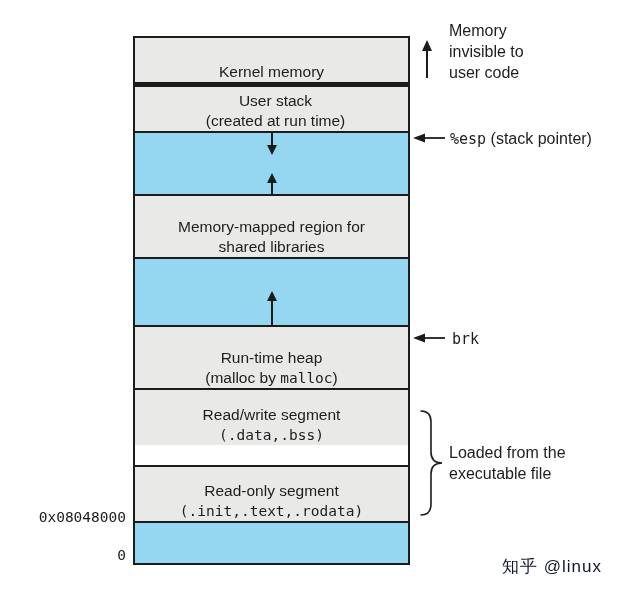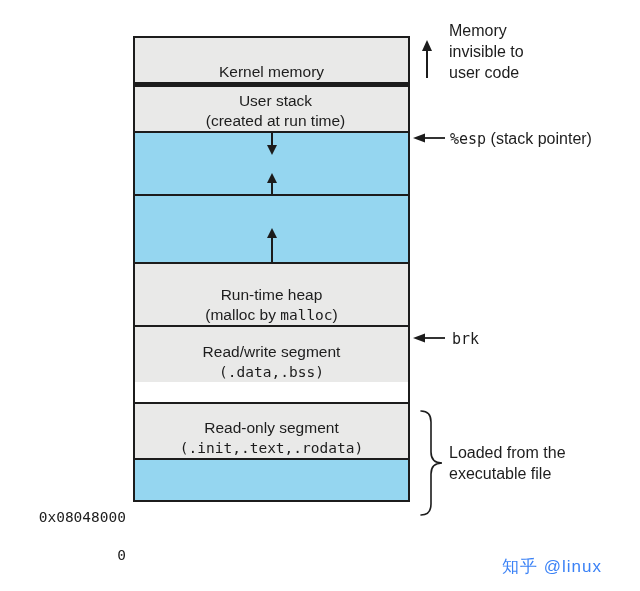--- a/index.html
+++ b/index.html
@@ -42,21 +42,21 @@
   .arr-center{left:50%;transform:translateX(-50%);}
   .note{position:absolute;font-size:16px;line-height:21px;}
   .note .mono{font-size:15px;}
   .addr{
     position:absolute;left:0;width:126px;text-align:right;
     font-family:"DejaVu Sans Mono",monospace;font-size:14.5px;color:var(--ink);
   }
   .brace{position:absolute;}
   .brace path{fill:none;stroke:var(--border);stroke-width:1.6;stroke-linecap:round;}
   .watermark{
-    position:absolute;right:38px;top:555px;font-size:17px;color:#3b82f6;
+    position:absolute;right:38px;top:555px;font-size:17px;color:#0f172a;
     letter-spacing:1px;
   }
 </style>
 </head>
 <body>
 
 <div class="canvas">
 
   <div class="column">
 
@@ -73,20 +73,24 @@
       <svg class="arr arr-center" style="top:0;" width="12" height="22" viewBox="0 0 12 22">
         <line x1="6" y1="0" x2="6" y2="13"></line>
         <polygon points="6,22 1,12 11,12"></polygon>
       </svg>
       <svg class="arr arr-center" style="bottom:0;" width="12" height="21" viewBox="0 0 12 21">
         <polygon points="6,0 1,10 11,10"></polygon>
         <line x1="6" y1="8" x2="6" y2="21"></line>
       </svg>
     </div>
 
+    <div class="seg gray h-mmap div2">
+      <div>Memory-mapped region for</div>
+      <div>shared libraries</div>
+    </div>
 
     <div class="seg blue h-blue2 div2">
       <svg class="arr arr-center" style="bottom:0;" width="12" height="34" viewBox="0 0 12 34">
         <polygon points="6,0 1,10 11,10"></polygon>
         <line x1="6" y1="8" x2="6" y2="34"></line>
       </svg>
     </div>
 
     <div class="seg gray h-heap div2">
       <div>Run-time heap</div>

